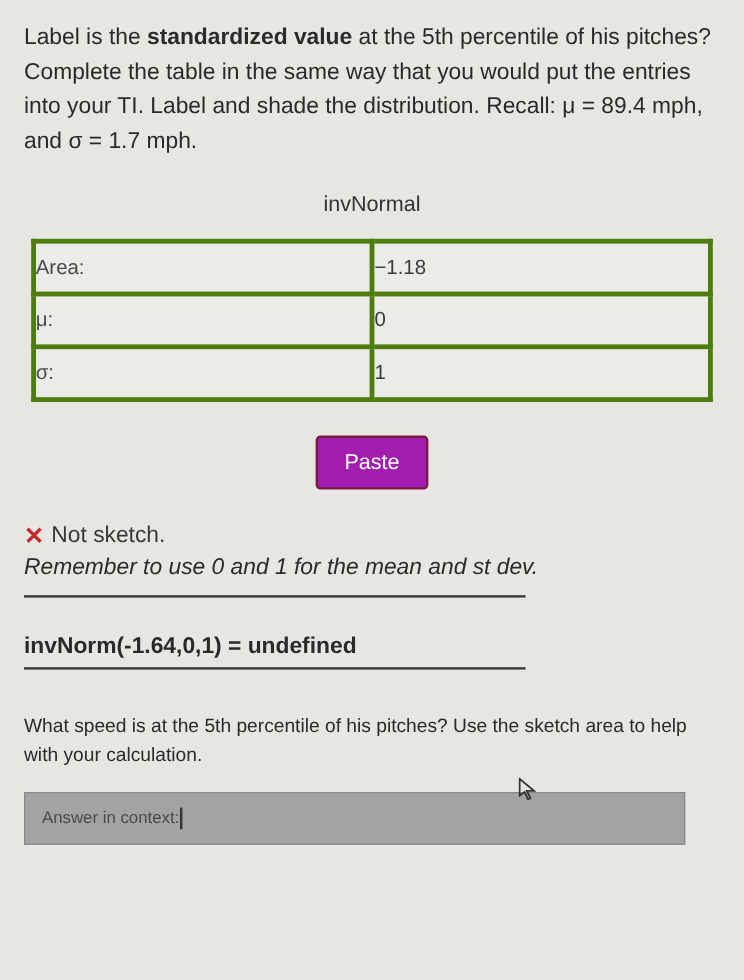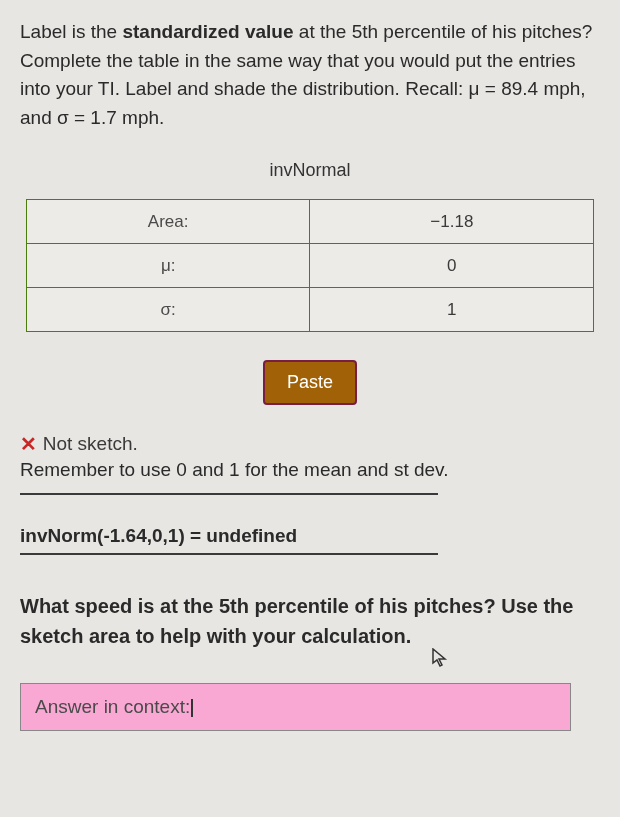--- a/index.html
+++ b/index.html
@@ -32,36 +32,35 @@
       margin-bottom: 18px;
       color: #333;
     }
     .inv-table {
       width: 98%;
       margin: 0 auto 28px auto;
       border-collapse: collapse;
       background: #edebe8;
     }
     .inv-table td {
-      border: 1px solid #4d7c0f;
+      border: 4px solid #4d7c0f;
       height: 44px;
-      text-align: center;
       font-size: 17px;
       width: 50%;
       color: #3a3a3a;
     }
     .inv-table td.label {
       color: #4a4a4a;
     }
     .paste-btn-wrap {
       text-align: center;
       margin-bottom: 28px;
     }
     .paste-btn {
-      background: #a16207;
+      background: #a21caf;
       color: #fff;
       border: 2px solid #7a1d42;
       padding: 10px 22px;
       font-size: 18px;
       border-radius: 4px;
       cursor: pointer;
       font-family: inherit;
     }
     .feedback {
       margin-bottom: 6px;
@@ -75,49 +74,49 @@
     }
     .x-icon {
       color: #c62828;
       font-size: 20px;
       font-weight: bold;
       line-height: 1;
     }
     .feedback-msg {
       font-size: 19px;
       margin-top: 4px;
+      font-style: italic;
     }
     .hr-line {
       border: none;
       border-bottom: 2px solid #3a3a3a;
       width: 72%;
       margin: 12px 0 30px 0;
     }
     .inv-expr {
       font-size: 19px;
       margin-bottom: 4px;
       font-weight: bold;
     }
     .hr-line2 {
       border: none;
       border-bottom: 2px solid #3a3a3a;
       width: 72%;
       margin: 6px 0 36px 0;
     }
     .question2 {
-      font-size: 20px;
+      font-size: 16px;
       line-height: 1.5;
-      margin-bottom: 32px;
-      font-weight: bold;
+      margin-bottom: 18px;
     }
     .answer-box {
       border: 1px solid #888;
-      background: #f9a8d4;
+      background: #a3a3a3;
       padding: 12px 14px;
-      font-size: 19px;
+      font-size: 14px;
       width: 95%;
       min-height: 44px;
     }
     .answer-box .placeholder {
       color: #4a4a4a;
     }
     .cursor-caret {
       display: inline-block;
       border-left: 2px solid #333;
       height: 18px;

